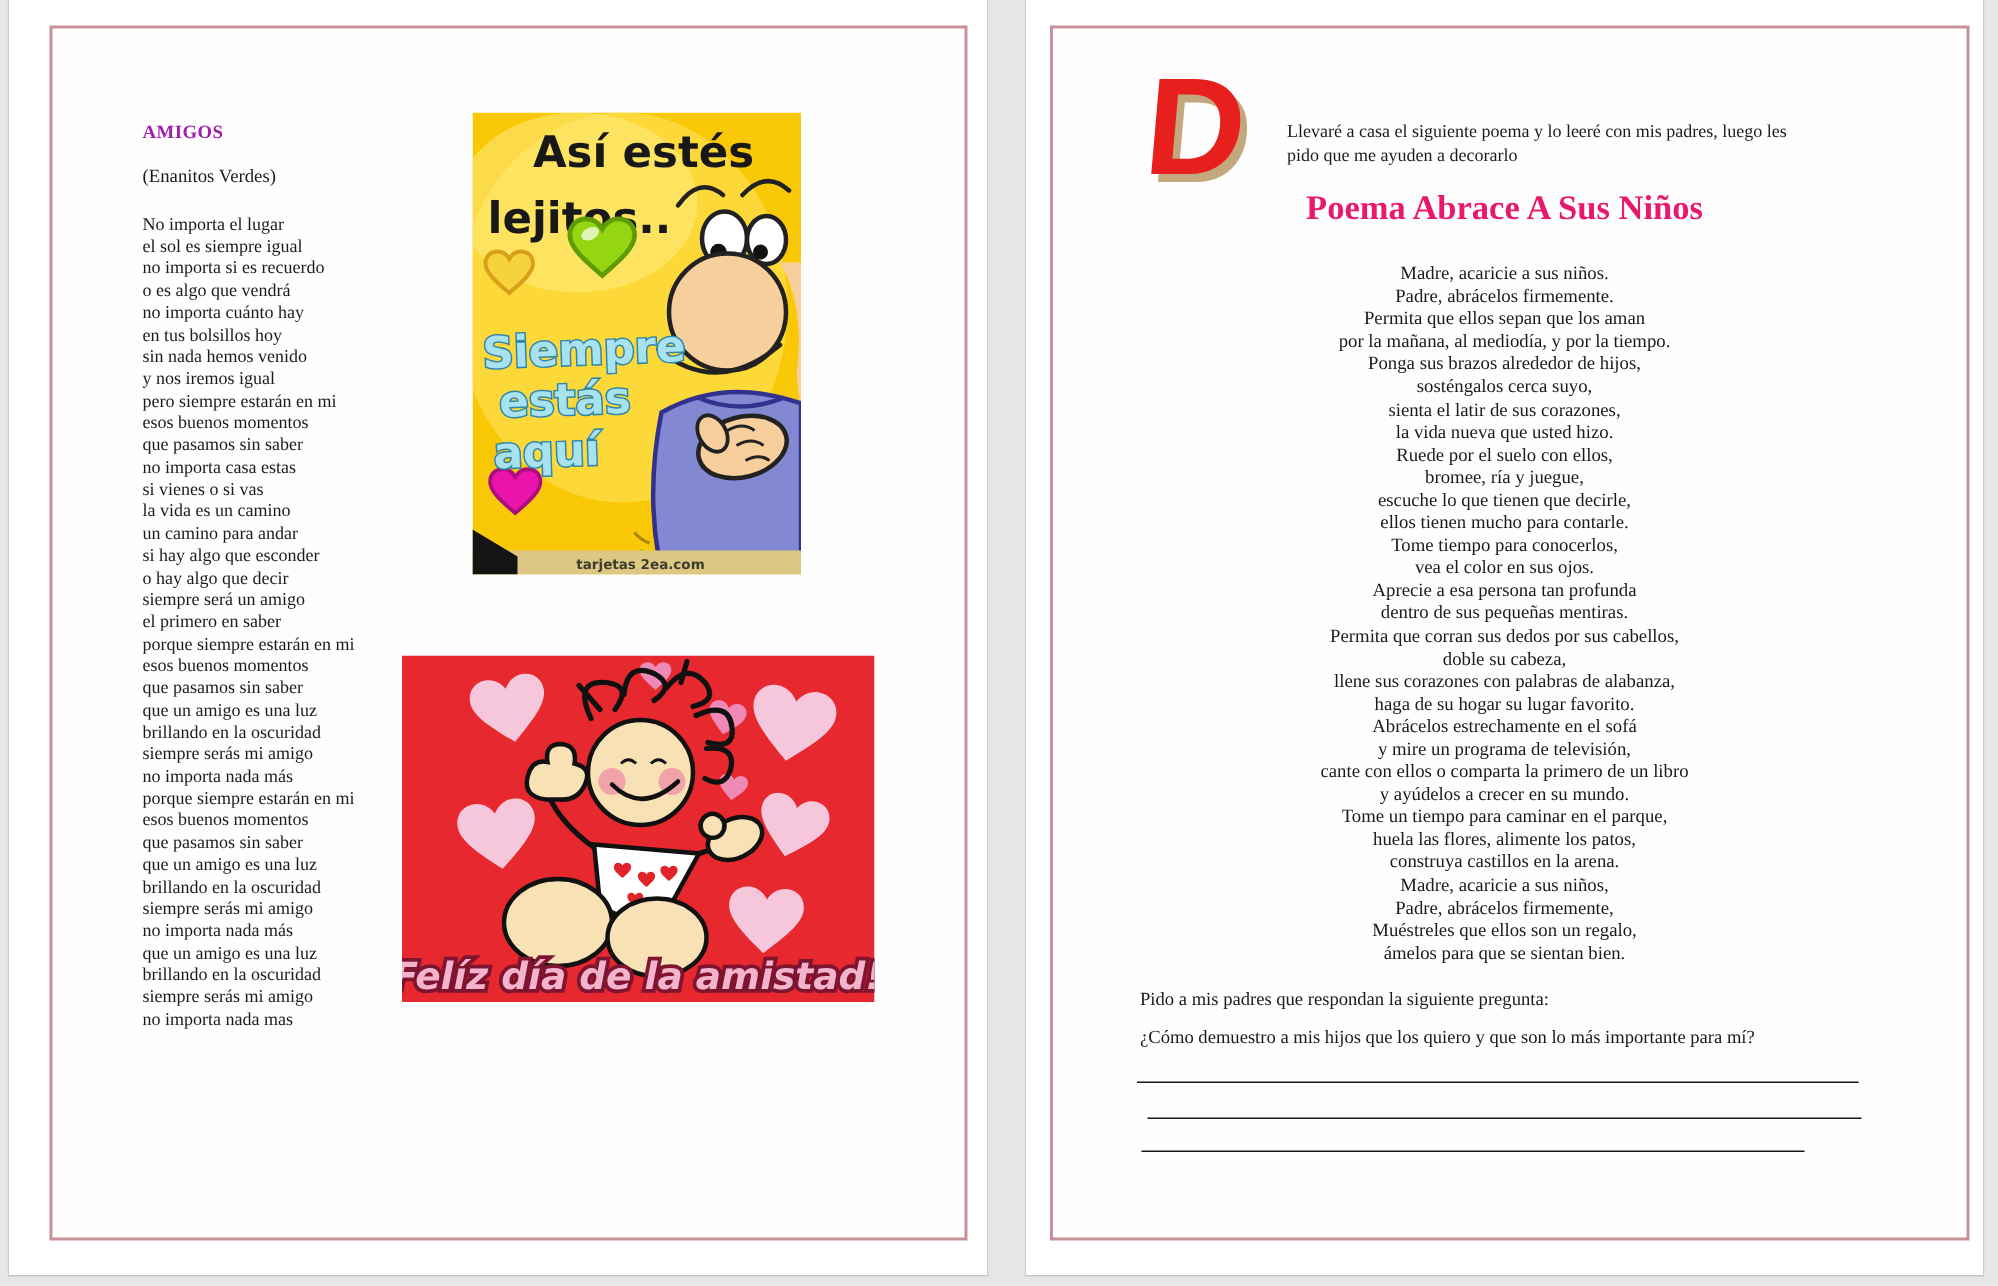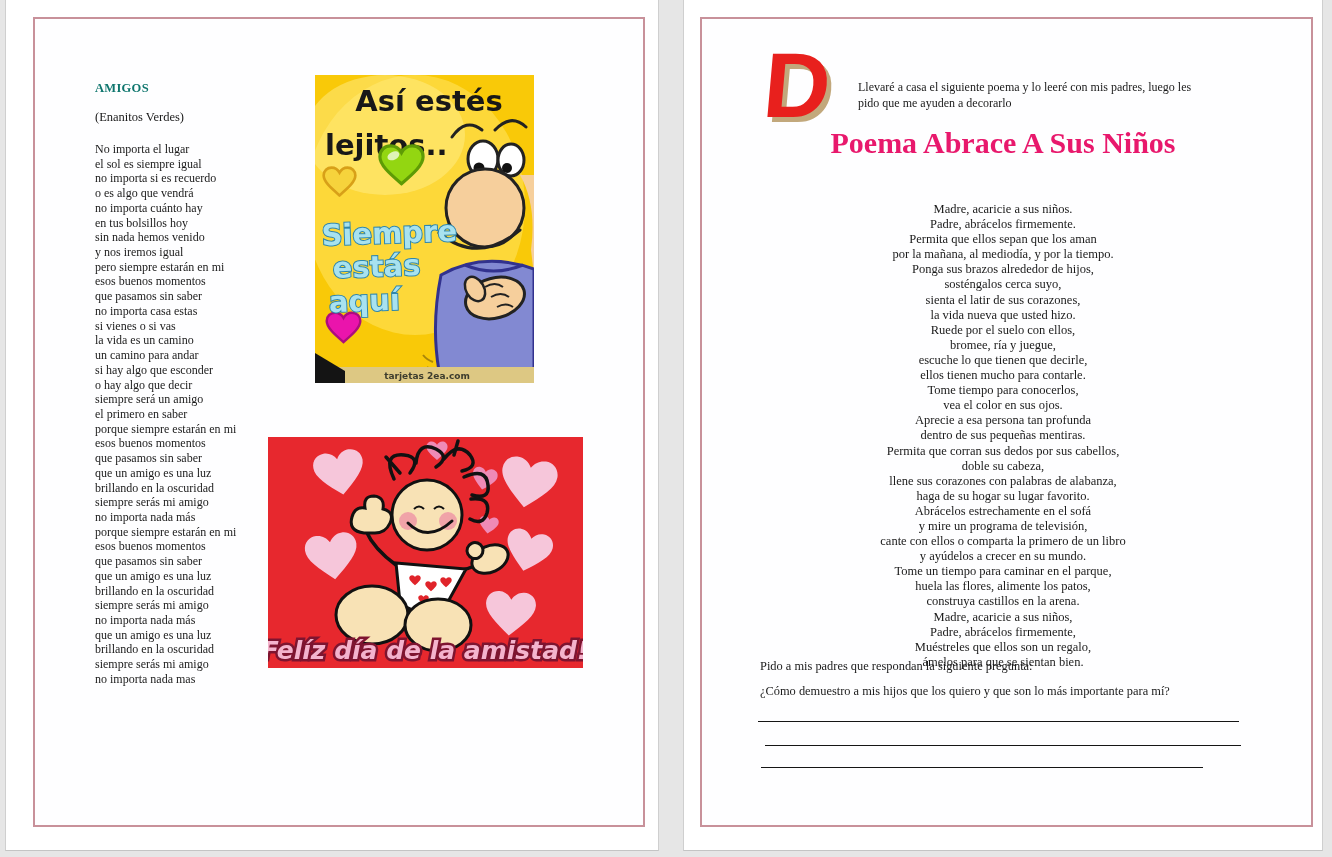--- a/index.html
+++ b/index.html
@@ -7,34 +7,34 @@
     font-family:"Liberation Serif",serif;color:#1a1a1a;overflow:hidden;}
   .page{position:absolute;top:0;height:851px;background:#fff;
     border-left:1px solid #cfcfcf;border-right:1px solid #cfcfcf;border-bottom:1px solid #c4c4c4;box-sizing:border-box;}
   #page1{left:5px;width:654px;}
   #page2{left:683px;width:640px;}
   .page-border{position:absolute;border:2px solid #c8919a;background:#fefeff;}
   #page1 .page-border{left:27px;right:13px;top:17px;bottom:23px;}
   #page2 .page-border{left:16px;right:9px;top:17px;bottom:23px;}
   .abs{position:absolute;}
   
-  .p1-title{left:89px;top:81px;font-size:12.5px;font-weight:bold;color:#0f766e;letter-spacing:.3px;}
+  .p1-title{left:89px;top:81px;font-size:12.5px;font-weight:bold;color:#a21caf;letter-spacing:.3px;}
   .p1-sub{left:89px;top:110px;font-size:12.5px;}
   .p1-poem{left:89px;top:142px;font-size:12px;line-height:14.72px;white-space:nowrap;}
   .sp{text-decoration-style:wavy;text-decoration-color:#3d3df0;
       text-decoration-thickness:1px;text-underline-offset:2px;}
   .card1{left:309px;top:75px;width:219px;height:308px;}
   .card2{left:262px;top:437px;width:315px;height:231px;}
   
   .dropcap{left:80px;top:50px;font-family:"Liberation Sans",sans-serif;font-weight:bold;
     font-size:92px;line-height:70px;color:#e8201d;transform:skewX(-5deg);
     text-shadow:5px 5px 0 #c2a87c;}
   .p2-intro{left:174px;top:79px;font-size:12px;line-height:16px;white-space:nowrap;}
-  .p2-title{left:0;top:126px;width:100%;text-align:center;font-size:30px;font-weight:bold;color:#e8186c;}
-  .p2-poem{left:0;top:175px;width:100%;text-align:center;font-size:12.5px;line-height:15.1px;margin-top:27px;}
+  .p2-title{left:0;top:126px;width:100%;text-align:center;font-size:23px;font-weight:bold;color:#e8186c;}
+  .p2-poem{left:0;top:175px;width:100%;text-align:center;font-size:12.5px;line-height:15.1px;}
   .p2-prompt{left:76px;top:659px;font-size:12.4px;}
   .p2-question{left:76px;top:684px;font-size:12.4px;}
   .answer-line{position:absolute;height:1px;background:#151515;}
   .answer-line:nth-child(1){left:74px;top:721px;width:481px;}
   .answer-line:nth-child(2){left:81px;top:745px;width:476px;}
   .answer-line:nth-child(3){left:77px;top:767px;width:442px;}
   svg text{font-family:"DejaVu Sans",sans-serif;}
 </style>
 </head>
 <body>

